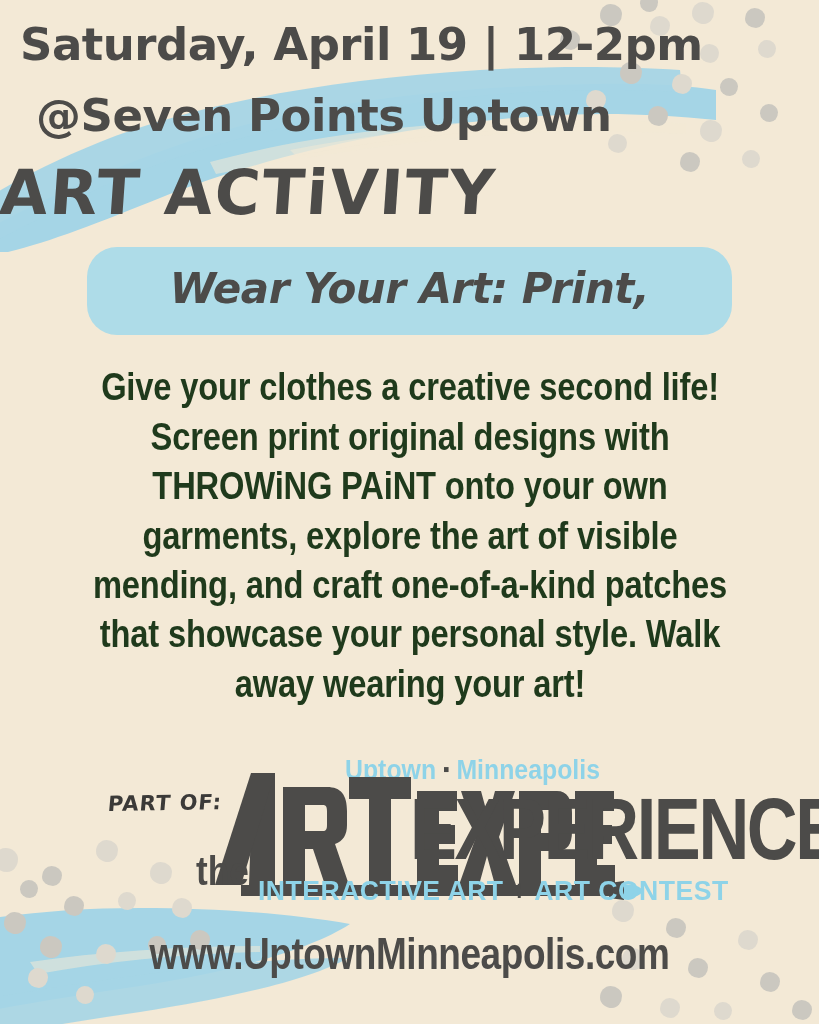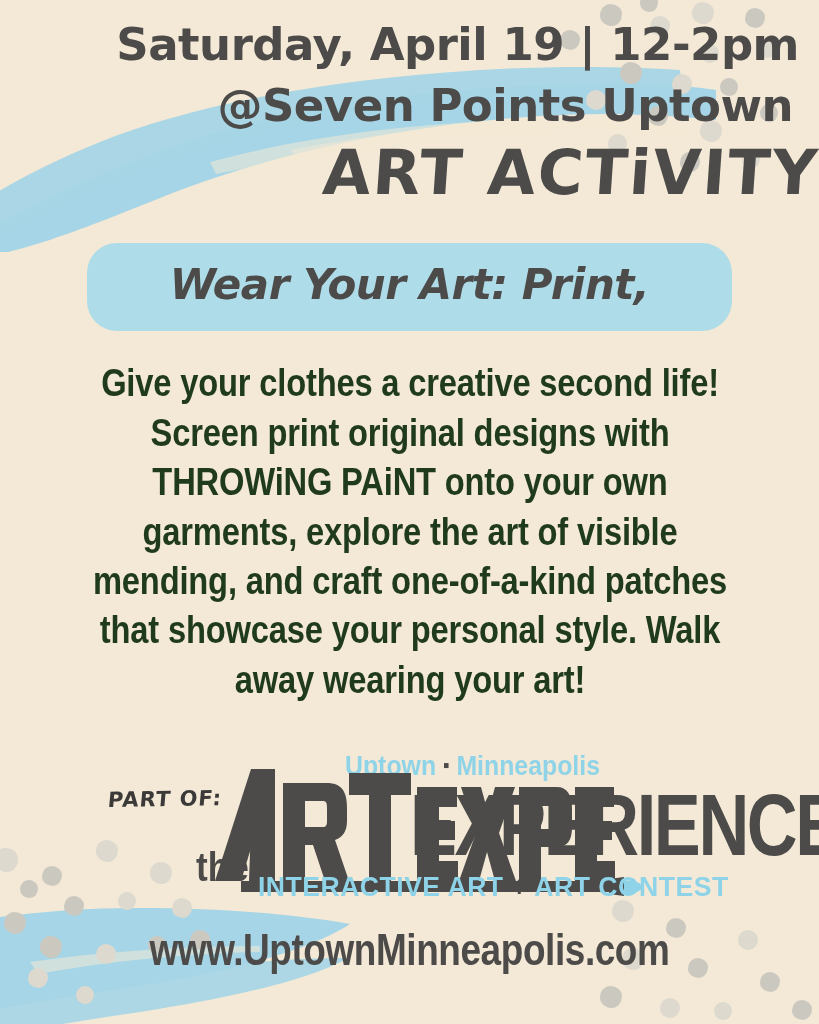--- a/index.html
+++ b/index.html
@@ -46,62 +46,61 @@
     left: -70px;
     top: 900px;
     width: 480px;
     height: 150px;
   }
 
   
   .header {
     position: relative;
     padding-top: 18px;
-    text-align: right;
-    z-index: 3;
-    padding-left: 16px;
+    text-align: left;
+    z-index: 3;
   }
   .date-line {
     font-family: "DejaVu Sans", sans-serif;
     font-weight: bold;
     font-size: 45px;
     line-height: 1.22;
     color: #4C4B49;
     letter-spacing: -0.5px;
     margin: 0;
     padding: 0 20px;
   }
   .venue-line {
     font-family: "DejaVu Sans", sans-serif;
     font-weight: bold;
     font-size: 45px;
     line-height: 1.22;
     color: #4C4B49;
     letter-spacing: -0.5px;
-    margin: 6px;
+    margin: 16px;
     padding: 0 20px;
   }
 
   .activity-title {
     margin: 6px 0 0 0;
     font-family: "DejaVu Sans", sans-serif;
     font-weight: bold;
     font-style: normal;
     font-size: 62px;
     line-height: 1.05;
     color: #4C4B49;
     letter-spacing: 2px;
     transform: skewX(-4deg);
   }
 
   
   .banner {
     position: relative;
     z-index: 3;
-    margin: 38px auto 0 auto;
+    margin: 22px auto 0 auto;
     width: 645px;
     background: #AEDCE8;
     border-radius: 30px;
     padding: 16px 22px 20px 22px;
     box-sizing: border-box;
   }
   .banner-text {
     text-align: center;
     font-family: "DejaVu Sans", sans-serif;
     font-weight: bold;

